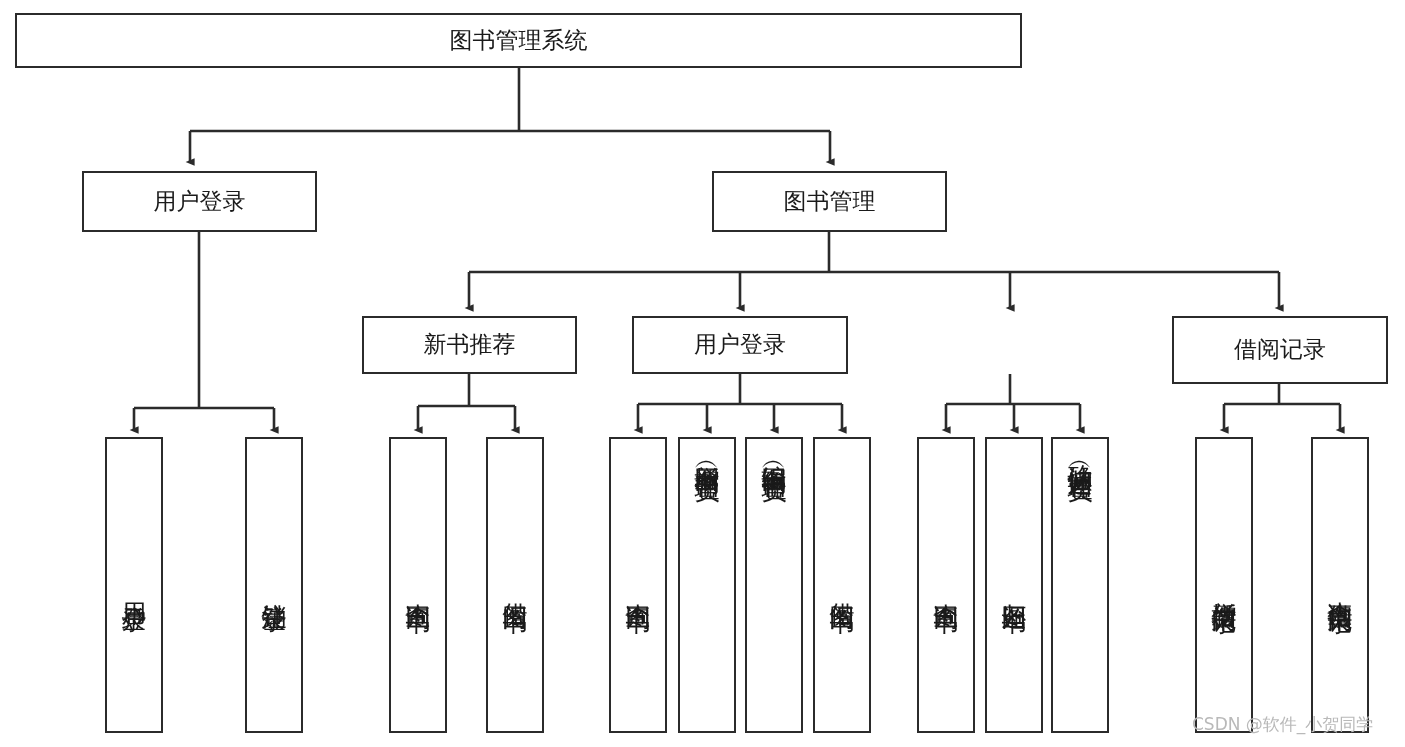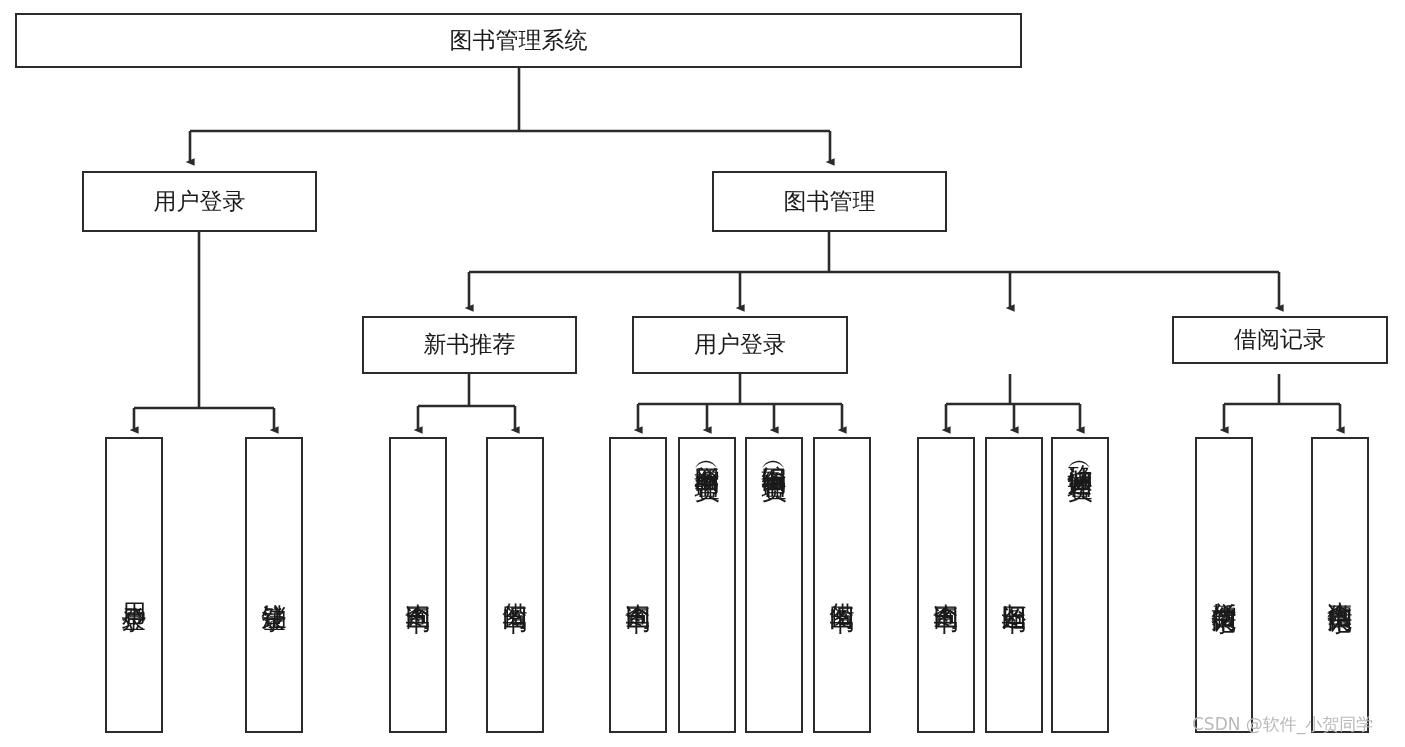--- a/index.html
+++ b/index.html
@@ -136,21 +136,21 @@
   <div class="node horiz" style="left:712px; top:171px; width:235px; height:61px;">
     <span class="lbl">图书管理</span>
   </div>
 
   <div class="node horiz" style="left:362px; top:316px; width:215px; height:58px;">
     <span class="lbl">新书推荐</span>
   </div>
   <div class="node horiz" style="left:632px; top:316px; width:216px; height:58px;">
     <span class="lbl">用户登录</span>
   </div>
-  <div class="node horiz" style="left:1172px; top:316px; width:216px; height:48px;">
+  <div class="node horiz" style="left:1172px; top:316px; width:216px; height:68px;">
     <span class="lbl">借阅记录</span>
   </div>
 
   <div class="node vert centered" style="left:105px; top:437px; width:58px; height:296px;">
     <span class="lbl">用户登录</span>
   </div>
   <div class="node vert centered" style="left:245px; top:437px; width:58px; height:296px;">
     <span class="lbl">注销登录</span>
   </div>
 

